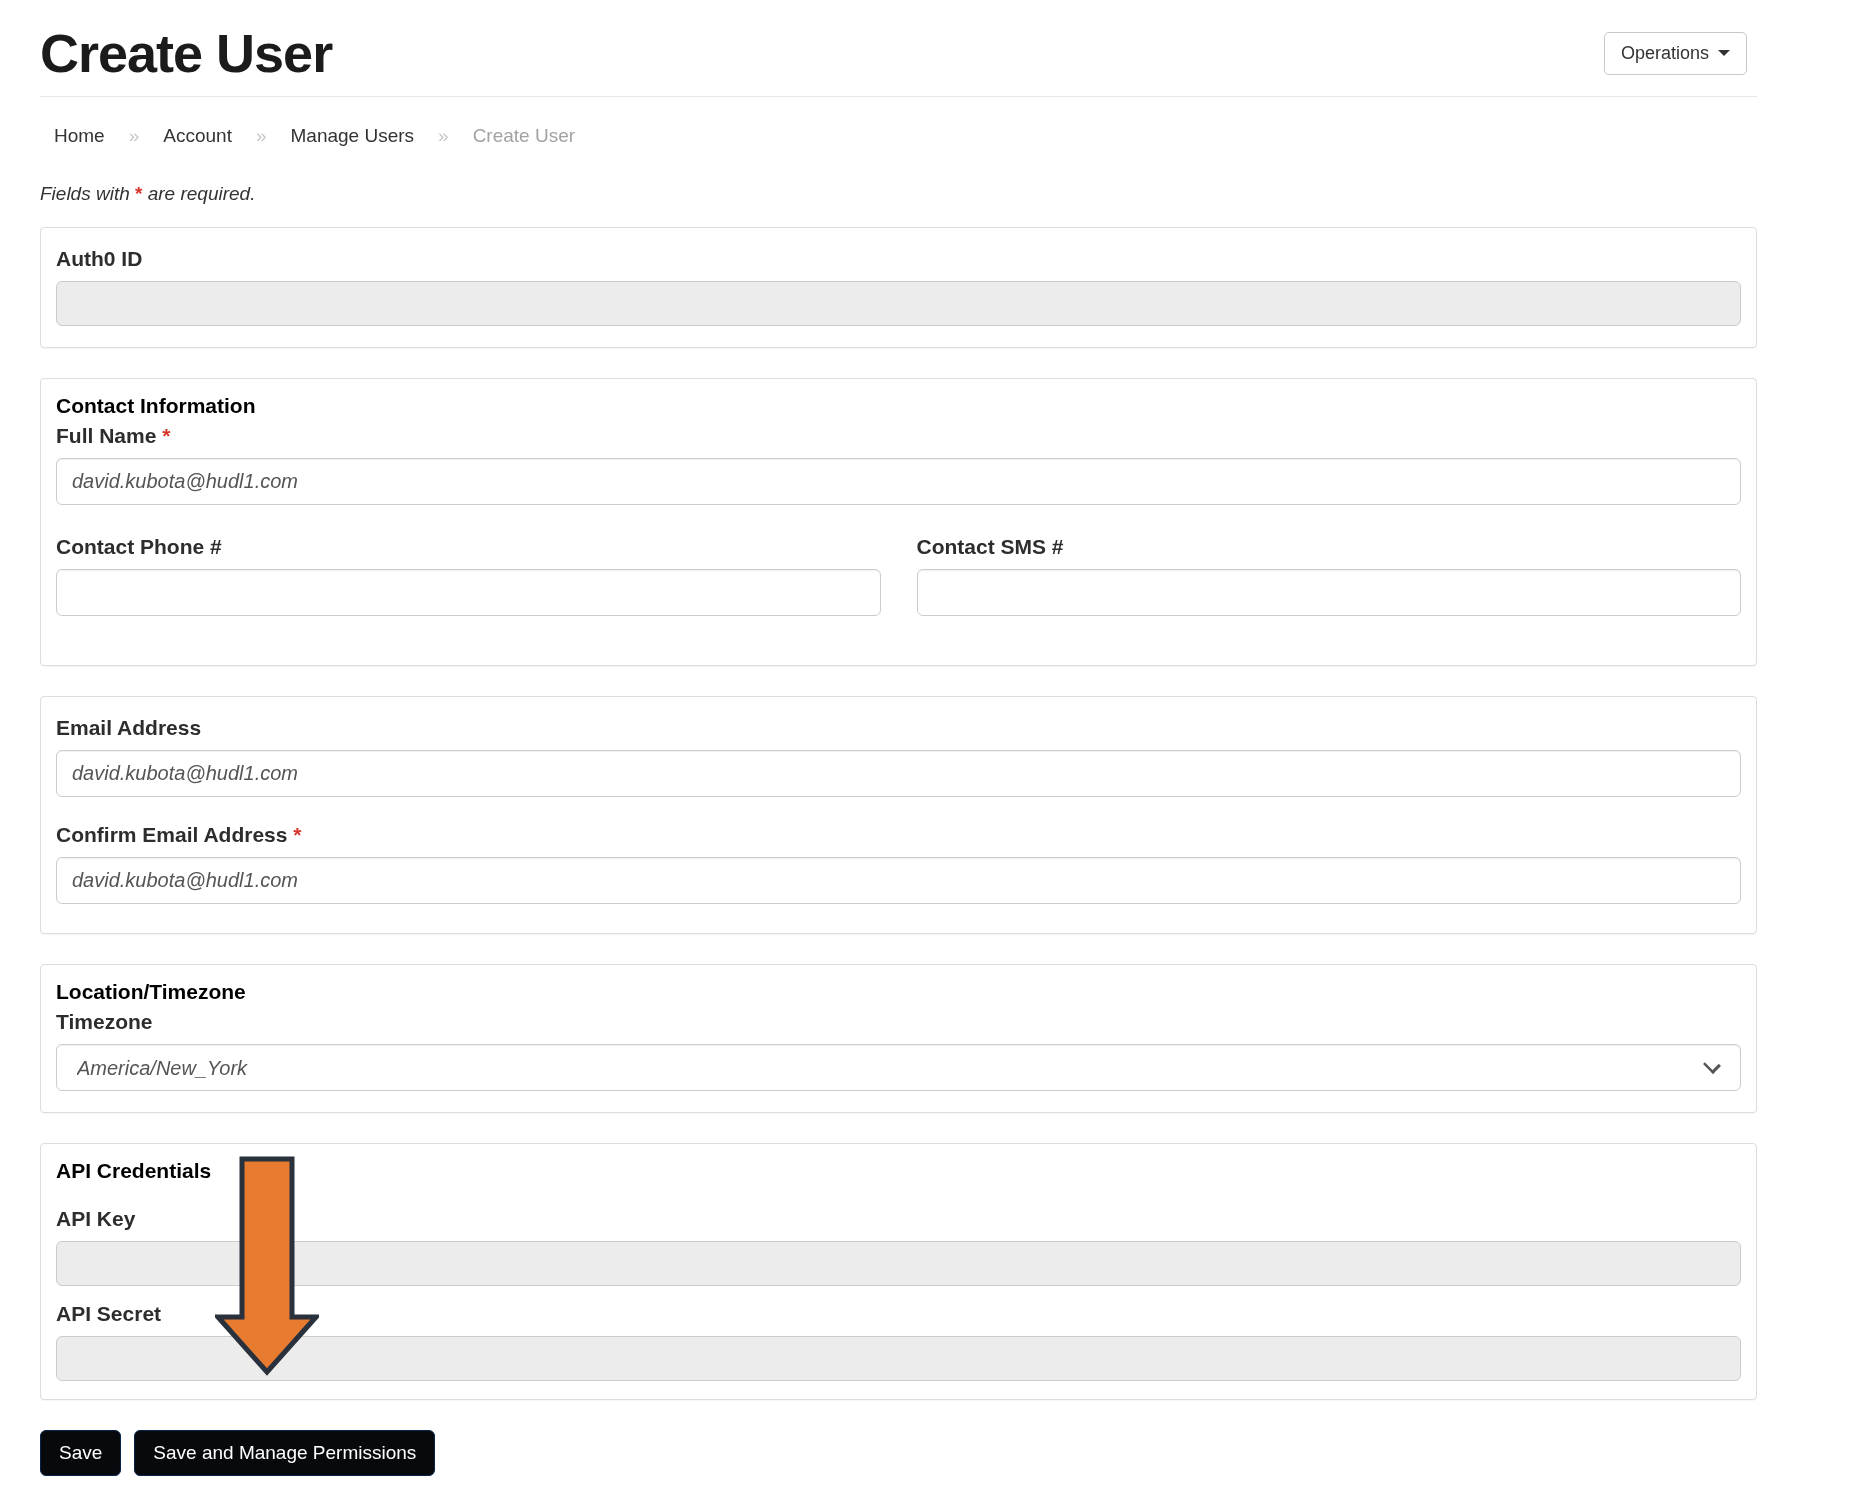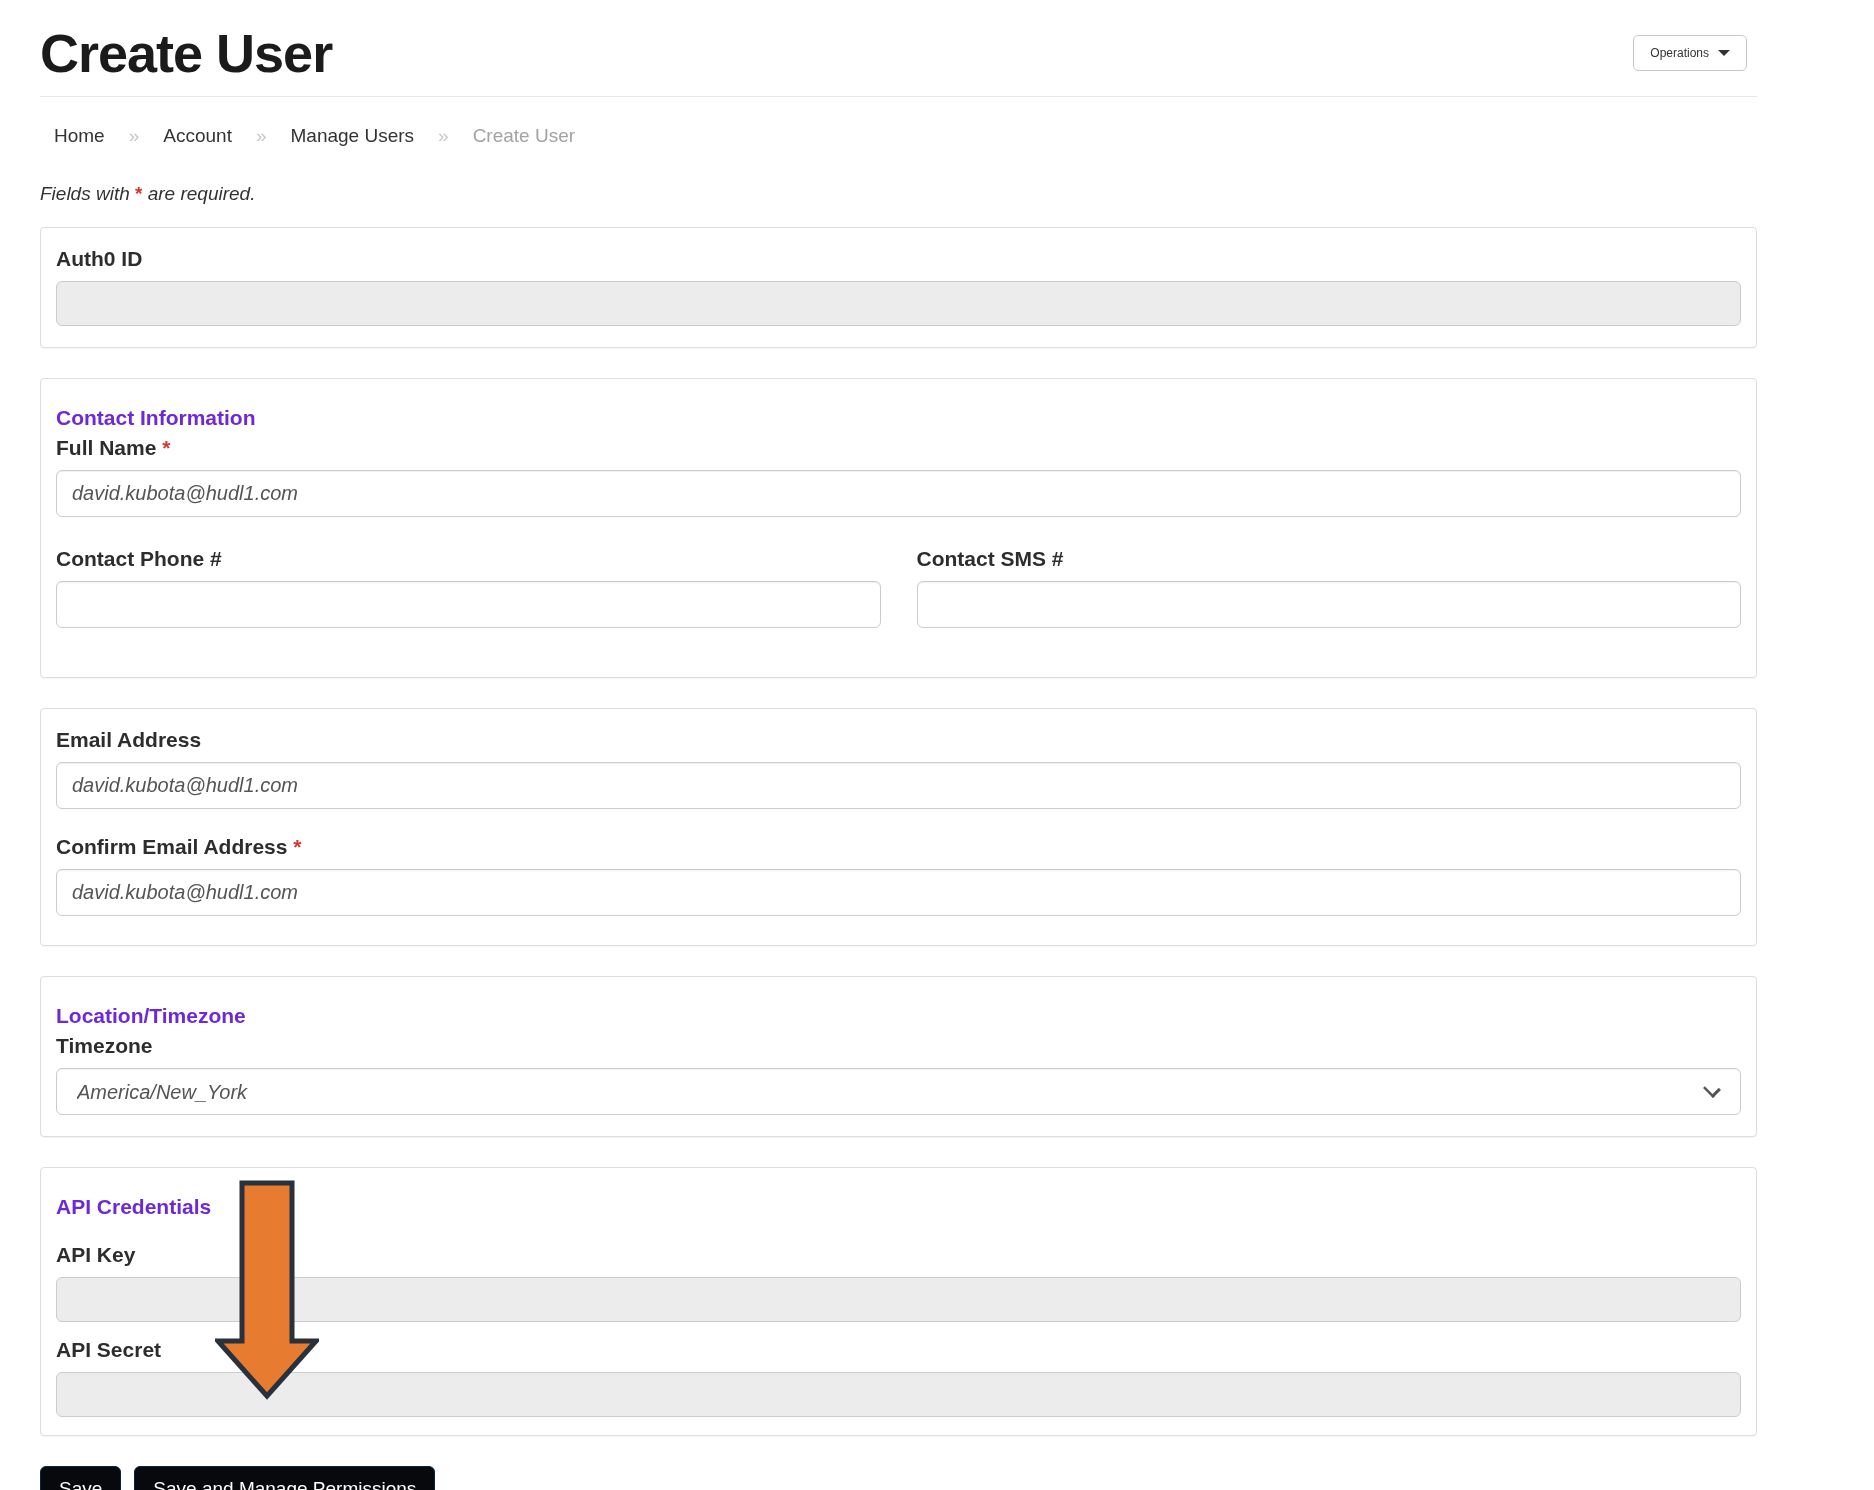--- a/index.html
+++ b/index.html
@@ -33,21 +33,21 @@
     letter-spacing: -1px;
   }
   .btn-operations {
     display: inline-flex;
     align-items: center;
     gap: 9px;
     background: #fff;
     border: 1px solid #c8c8c8;
     border-radius: 5px;
     padding: 10px 16px;
-    font-size: 12px;
+    font-size: 18px;
     color: #333;
     cursor: pointer;
     margin-right: 10px;
     font-family: inherit;
   }
   .caret-down {
     width: 0; height: 0;
     border-left: 6px solid transparent;
     border-right: 6px solid transparent;
     border-top: 6px solid #333;
@@ -87,22 +87,22 @@
     border: 1px solid #ddd;
     border-radius: 4px;
     padding: 15px;
     margin-bottom: 30px;
     background: #fff;
     box-shadow: 0 1px 1px rgba(0,0,0,0.04);
   }
   .panel-heading {
     font-size: 21px;
     font-weight: bold;
-    color: #6d28d9;
-    margin: 12px 0 6px 0;
+    color: #000000;
+    margin: 0 0 6px 0;
   }
   .field-label {
     display: block;
     font-size: 21px;
     font-weight: bold;
     color: #2d2d2d;
     margin: 4px 0 10px 0;
   }
   .form-group { margin-bottom: 6px; }
   .form-group + .form-group { margin-top: 26px; }

